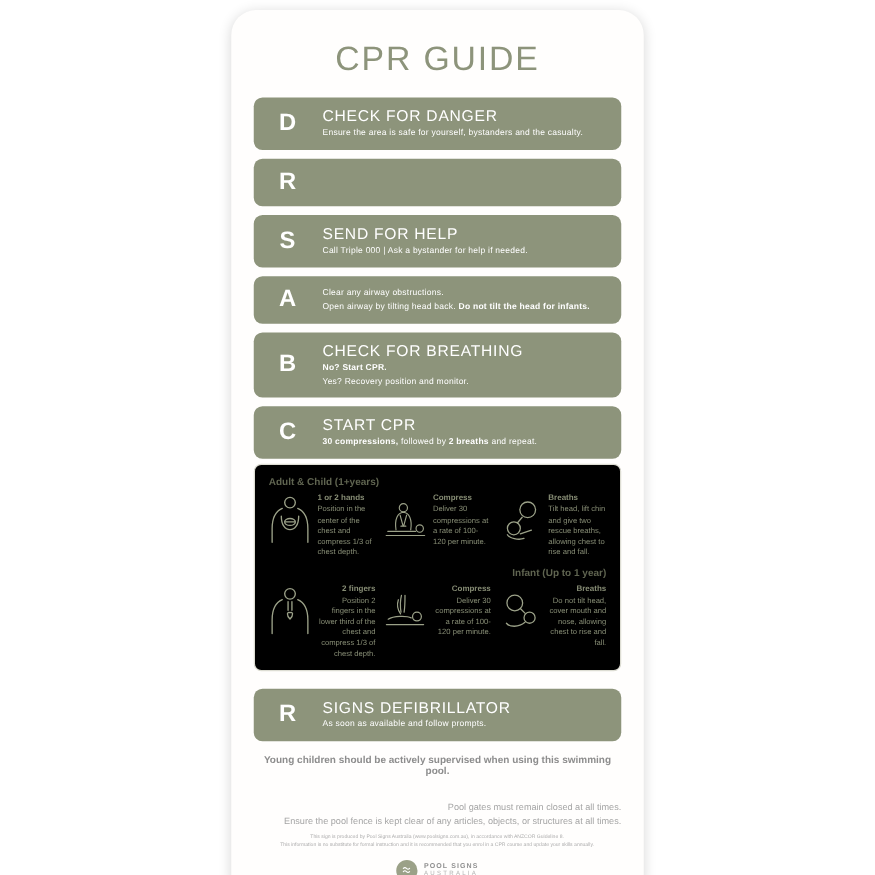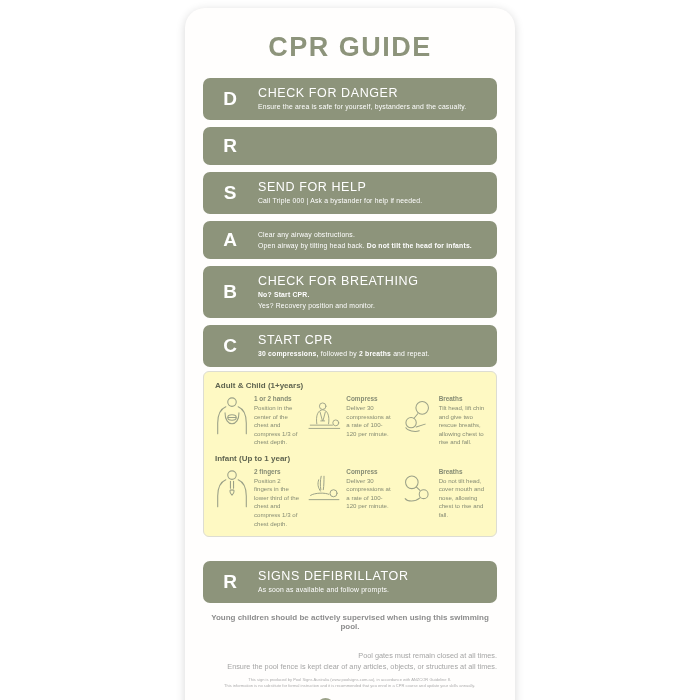--- a/index.html
+++ b/index.html
@@ -20,42 +20,42 @@
   }
   .card{
     width:330px;margin-top:8px;
     background:#fffefd;
     border-radius:20px;
     box-shadow:0 2px 10px rgba(0,0,0,0.16);
     padding:24px 18px 14px;
   }
   .title{
     text-align:center;color:var(--green);
-    font-size:27px;font-weight:700;letter-spacing:1.5px;
+    font-size:27px;font-weight:400;letter-spacing:1.5px;
     margin-bottom:15px;
   }
   .step{
     background:var(--green);color:#fff;
     border-radius:7px;display:flex;align-items:center;
     padding:8px 12px;margin-bottom:7px;
   }
   .step .letter{
     flex:none;width:30px;margin-right:13px;text-align:center;
     font-size:19px;font-weight:bold;
   }
   .step-heading{font-size:12.5px;letter-spacing:0.6px;font-weight:400;line-height:1.2;}
   .step-line{font-size:6.8px;line-height:1.45;letter-spacing:0.2px;margin-top:1px;}
   .b{font-weight:bold;}
   .step.cpr{margin-bottom:4px;}
   .panel{
     border:1px solid var(--panel-border);border-radius:6px;
-    background:#fef9c3;padding:9px 11px 7px;margin-bottom:24px;
+    background:#000000;padding:9px 11px 7px;margin-bottom:14px;
   }
   .group{margin-bottom:7px;}
-  .group:last-child{margin-bottom:1px;}
+  .group:last-child{margin-bottom:1px;text-align:right;}
   .group-label{color:var(--green-dark);font-size:8px;font-weight:bold;margin-bottom:5px;}
   .items{display:flex;gap:7px;}
   .item{flex:1;display:flex;gap:5px;align-items:flex-start;}
   .item svg{flex:none;width:34px;height:42px;stroke:var(--stroke-sage);fill:none;
     stroke-width:1.4;stroke-linecap:round;stroke-linejoin:round;}
   .item-title{font-size:6.4px;font-weight:bold;color:var(--ink-sage);margin-bottom:2px;}
   .item-desc{font-size:6.1px;line-height:1.4;color:var(--ink-sage);}
   .footer{text-align:center;margin-top:10px;}
   .footer-bold{font-size:8px;font-weight:bold;color:var(--footer-gray);margin-bottom:20px;}
   .footer-line{font-size:7.3px;color:var(--footer-light);line-height:1.5;text-align:right;}

